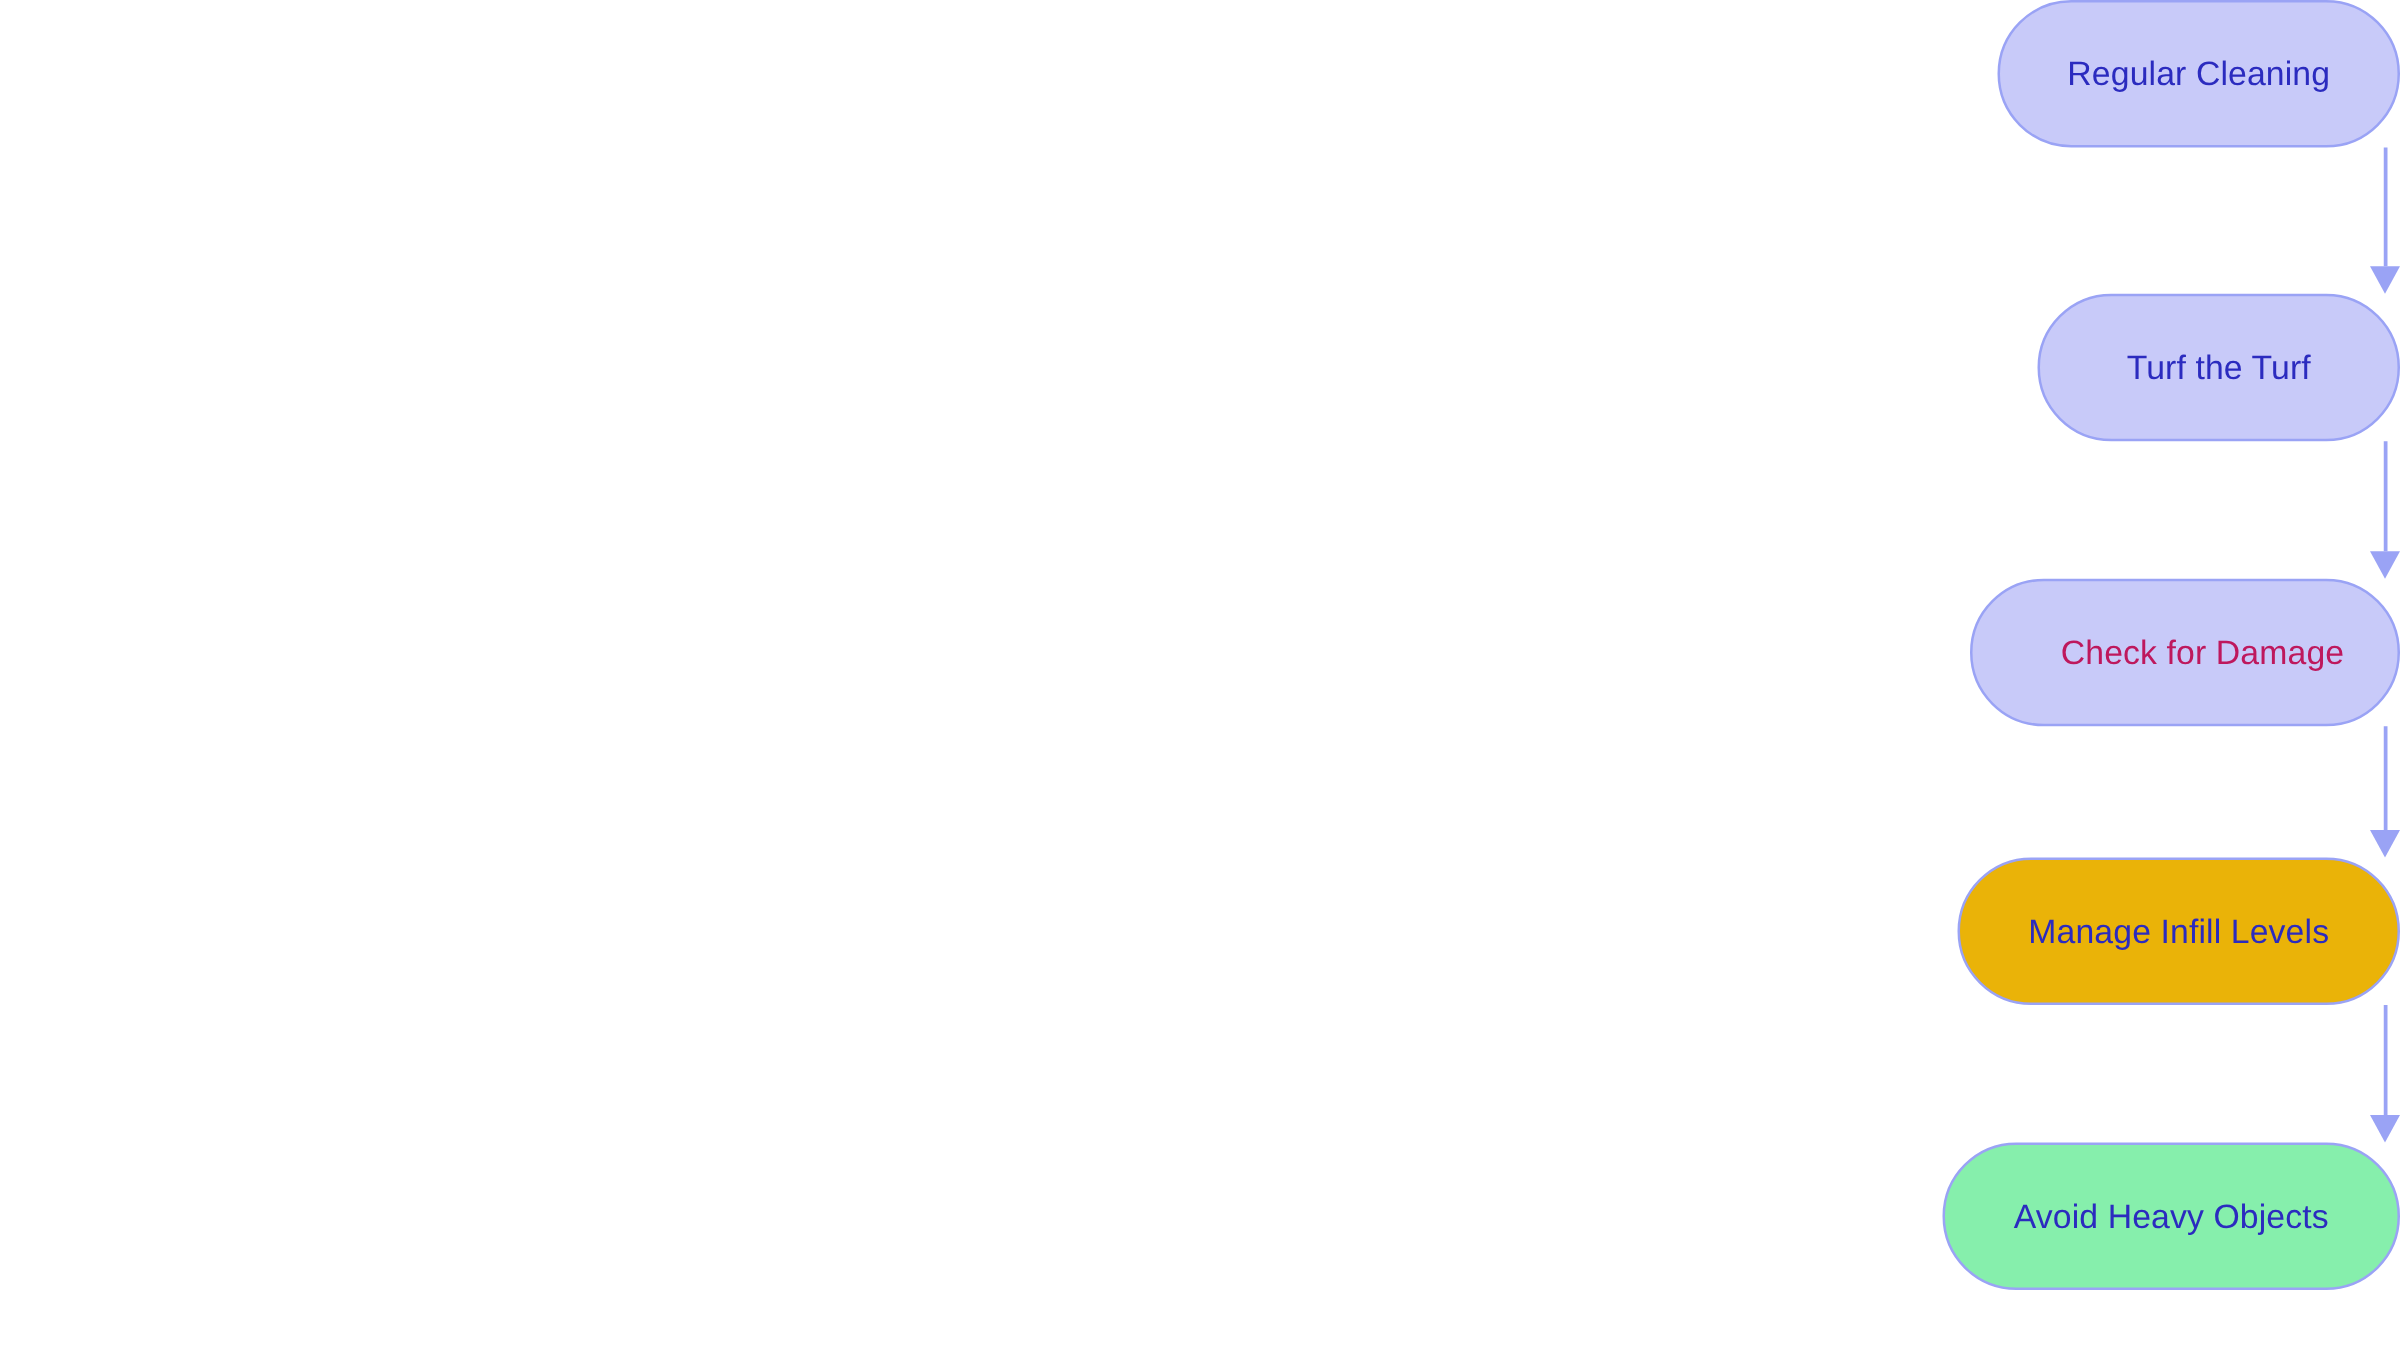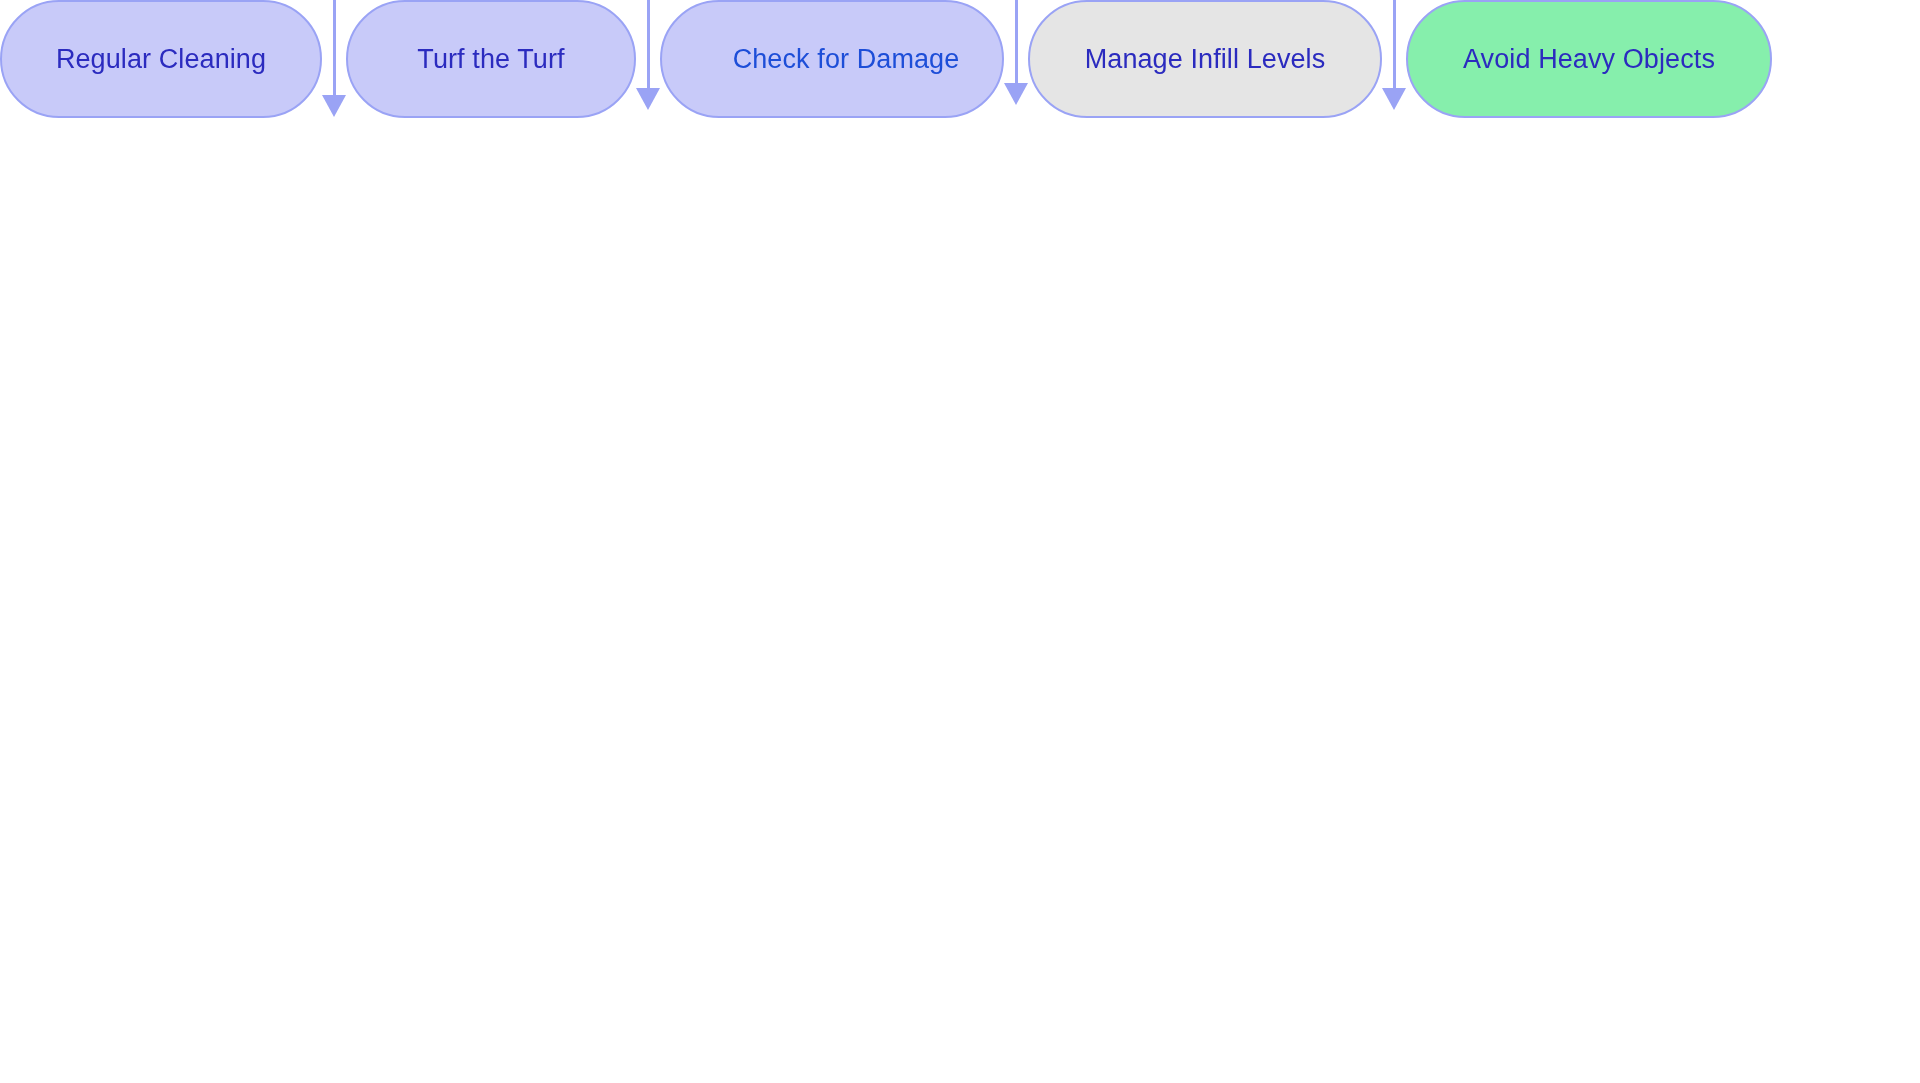--- a/index.html
+++ b/index.html
@@ -22,22 +22,22 @@
     background: #ffffff;
   }
 
   .flow-column {
     position: absolute;
     left: 0;
     top: 0;
     width: 1920px;
     height: 1083px;
     display: flex;
-    flex-direction: row;
-    align-items: flex-start;
+    flex-direction: column;
+    align-items: flex-end;
   }
 
   
   .node {
     box-sizing: border-box;
     display: flex;
     align-items: center;
     justify-content: center;
     height: 118px;
     border-radius: 59px;
@@ -105,29 +105,29 @@
     <div class="node n1" style="background: rgb(200, 202, 249); border-color: rgb(154, 163, 245);">
       <span class="node-label" style="color: rgb(43, 43, 191);">Turf the Turf</span>
     </div>
 
     <div class="connector c1">
       <div class="connector-line" style="background: rgb(154, 163, 245);"></div>
       <div class="connector-arrow" style="border-top-color: rgb(154, 163, 245);"></div>
     </div>
 
     <div class="node n2" style="background: rgb(200, 202, 249); border-color: rgb(154, 163, 245);">
-      <span class="node-label" style="color: #1d4ed8; margin-left: 28px;">Check for Damage</span>
+      <span class="node-label" style="color: #be185d; margin-left: 28px;">Check for Damage</span>
     </div>
 
     <div class="connector c2">
       <div class="connector-line" style="background: rgb(154, 163, 245);"></div>
       <div class="connector-arrow" style="border-top-color: rgb(154, 163, 245);"></div>
     </div>
 
-    <div class="node n3" style="background: #e5e5e5; border-color: rgb(154, 163, 245);">
+    <div class="node n3" style="background: #eab308; border-color: rgb(154, 163, 245);">
       <span class="node-label" style="color: rgb(43, 43, 191);">Manage Infill Levels</span>
     </div>
 
     <div class="connector c3">
       <div class="connector-line" style="background: rgb(154, 163, 245);"></div>
       <div class="connector-arrow" style="border-top-color: rgb(154, 163, 245);"></div>
     </div>
 
     <div class="node n4" style="background: #86efac; border-color: rgb(154, 163, 245);">
       <span class="node-label" style="color: rgb(43, 43, 191);">Avoid Heavy Objects</span>

